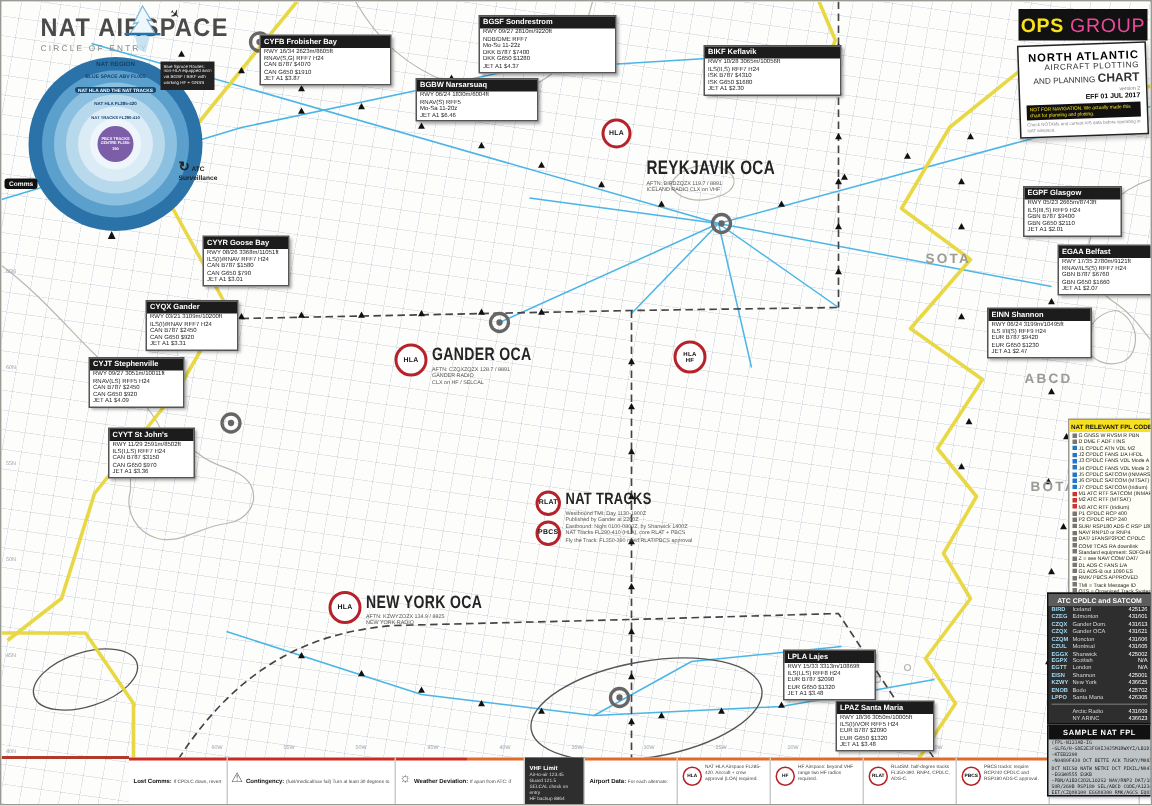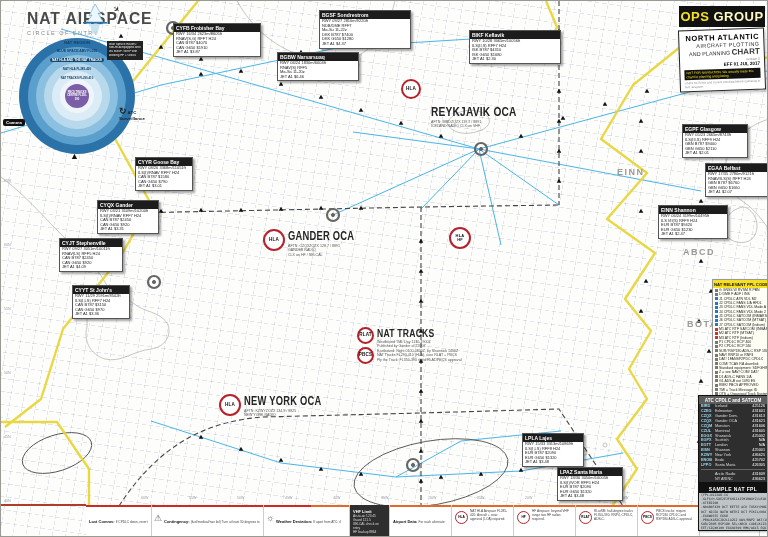--- a/index.html
+++ b/index.html
@@ -12,21 +12,21 @@
     background-color:#fdfdfb;}
   svg.geo{position:absolute;inset:0;z-index:2;}
   .lab{position:absolute;z-index:6;}
   
   .t1{font-size:17px;font-weight:700;color:#4a4a4a;letter-spacing:1px;transform:scaleX(.92);transform-origin:left;}
   .t2{font-size:5.5px;color:#8a8a8a;letter-spacing:1.5px;margin-top:1px;}
   
   .brand{position:absolute;right:2px;top:5px;width:86px;z-index:30;}
   .logo{background:#111;padding:3px 4px;display:flex;align-items:center;justify-content:center;gap:2px;}
   .logo .ops{color:#f7e11e;font-weight:900;font-size:13px;letter-spacing:.5px;}
-  .logo .grp{color:#fef9c3;font-weight:700;font-size:13px;letter-spacing:.5px;}
+  .logo .grp{color:#ec4899;font-weight:400;font-size:13px;letter-spacing:.5px;}
   .card{background:#fff;border:1px solid #222;margin-top:2px;padding:3px 4px 2px;transform:rotate(-2deg);box-shadow:1px 2px 3px rgba(0,0,0,.25);}
   .c1{font-weight:800;font-size:7.5px;letter-spacing:.6px;text-align:right;}
   .c2{font-size:5.5px;color:#333;text-align:right;letter-spacing:.4px;}
   .c3{font-size:5.5px;color:#333;text-align:right;}
   .c3 b{font-size:8px;}
   .c4{font-size:3.4px;color:#777;text-align:right;margin-top:1px;}
   .c5{font-size:4.6px;font-weight:700;text-align:right;}
   .cnote{background:#111;color:#f7e11e;font-size:3.2px;padding:1px 2px;margin-top:2px;}
   .cnote2{font-size:3px;color:#888;margin-top:1px;}
   
@@ -276,21 +276,21 @@
         <div class="c1">NORTH ATLANTIC</div>
         <div class="c2">AIRCRAFT PLOTTING</div>
         <div class="c3"><span>AND PLANNING</span> <b>CHART</b></div>
         <div class="c4">version 2</div>
         <div class="c5">EFF 01 JUL 2017</div>
         <div class="cnote">NOT FOR NAVIGATION. We actually made this chart for planning and plotting.</div>
         <div class="cnote2">Check NOTAMs and current AIS data before operating in NAT airspace.</div>
       </div>
     </div>
 
-    <div class="lab regionlab" style="left:616px;top:166px;">EINN</div>
+    <div class="lab regionlab" style="left:616px;top:166px;">SOTA</div>
     <div class="lab regionlab" style="left:682px;top:246px;">ABCD</div>
     <div class="lab regionlab" style="left:686px;top:318px;">BOTA</div>
 
     <div class="panel fir">
       <div class="hd">NAT RELEVANT FPL CODES</div>
       <div id="firItems">
           <div class="it"><span class="bu" style="background: rgb(119, 119, 119);"></span>G GNSS   W RVSM   R PBN</div>
           <div class="it"><span class="bu" style="background: rgb(119, 119, 119);"></span>D DME   F ADF   I INS</div>
           <div class="it"><span class="bu" style="background: rgb(34, 119, 204);"></span>J1 CPDLC ATN VDL M2</div>
           <div class="it"><span class="bu" style="background: rgb(34, 119, 204);"></span>J2 CPDLC FANS 1/A HFDL</div>

